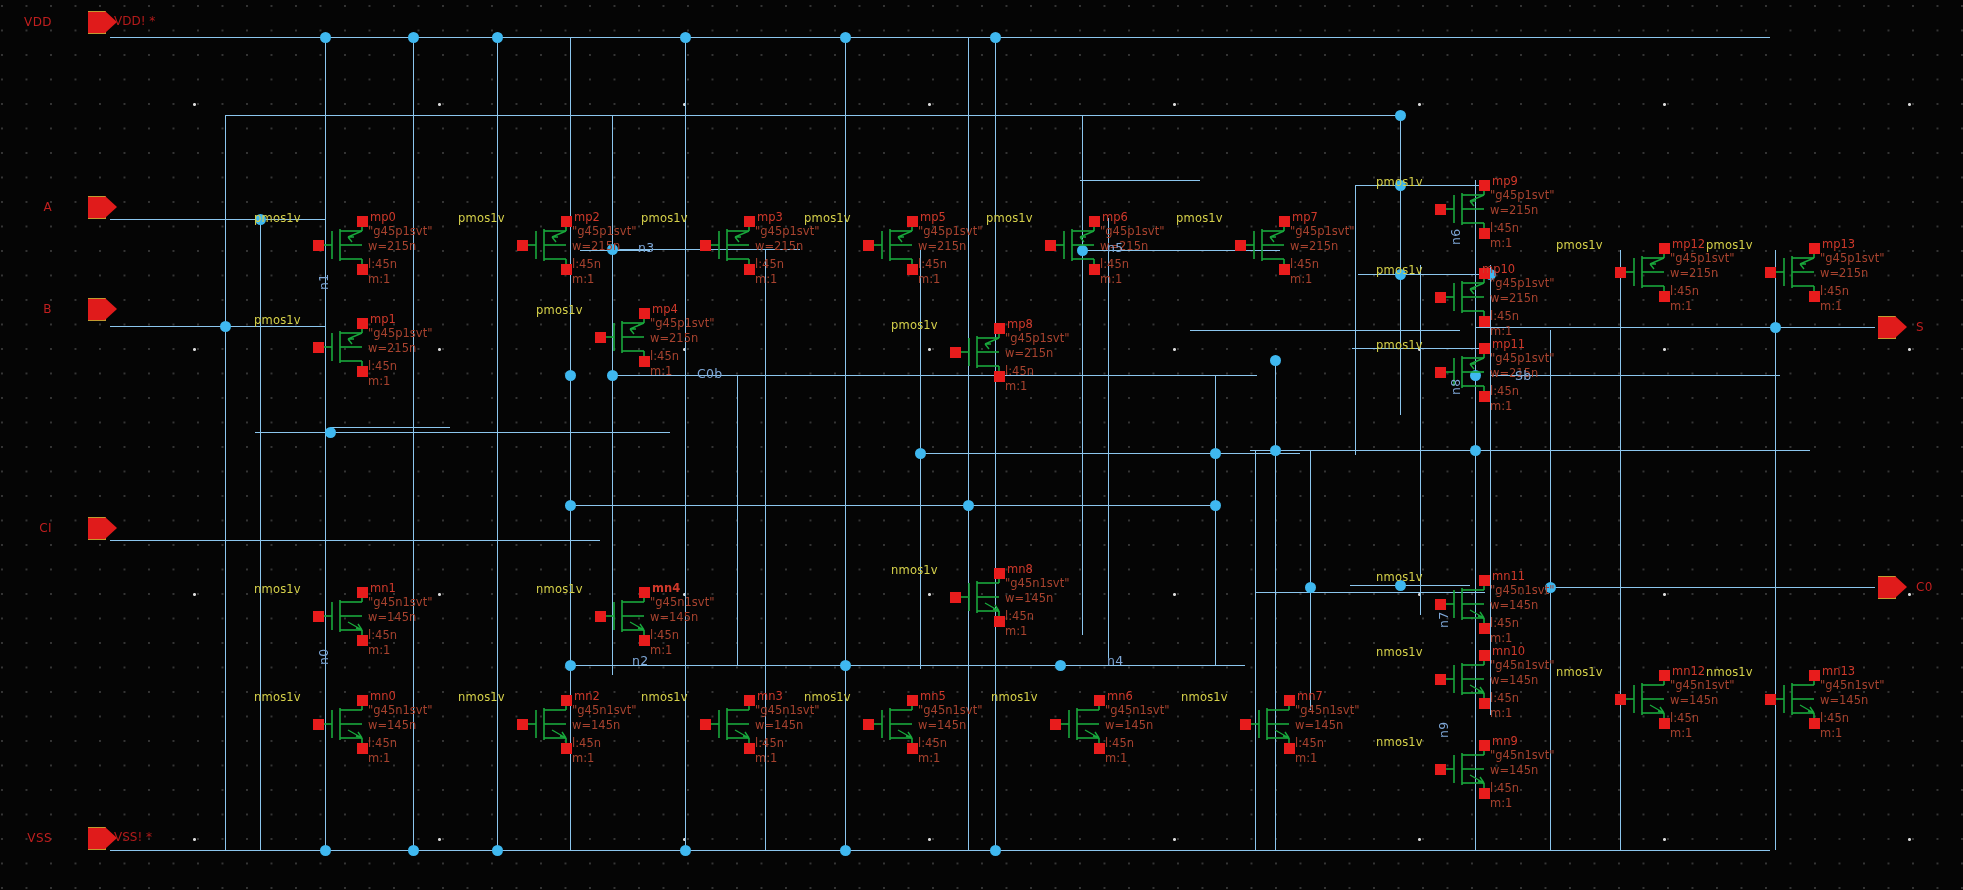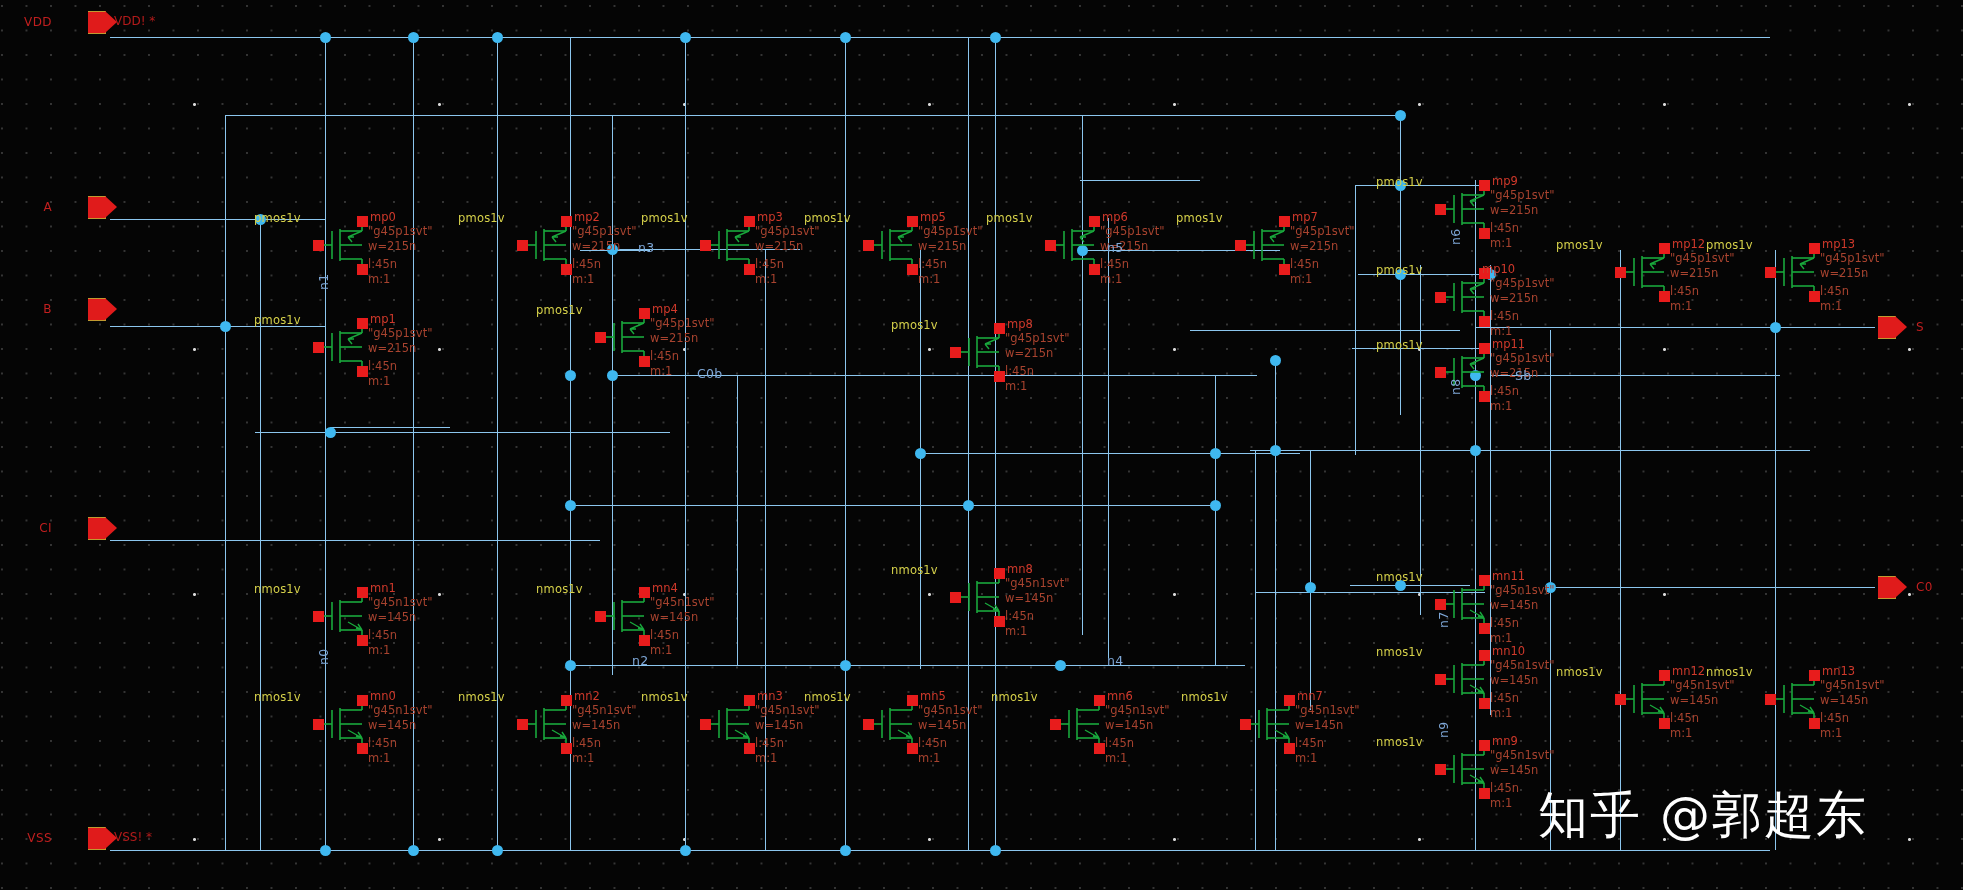--- a/index.html
+++ b/index.html
@@ -666,21 +666,21 @@
               <line x1="30" y1="24" x2="44" y2="24"></line>
               <line x1="44" y1="24" x2="44" y2="24"></line>
             </g>
             <path d="M30 30 L44 38 M44 38 L38 36 M44 38 L40 32" stroke="#19a83c" stroke-width="1.4" fill="none"></path>
           </svg>
         </div>
         <div class="term" style="left: 0px; top: 24px;"></div>
         <div class="term" style="left: 44px; top: 0px;"></div>
         <div class="term" style="left: 44px; top: 48px;"></div>
         <div class="mtype" style="left: -64px; top: -10px;">nmos1v</div>
-        <div class="minst" style="left: 52px; top: -11px;">mn4</div>
+        <div class="minst" style="left: 52px; top: -11px; font-weight: bold;">mn4</div>
         <div class="mparam" style="left: 50px; top: 3px;">"g45n1svt"<br>w=145n</div>
         <div class="mparam" style="left: 50px; top: 36px;">l:45n<br>m:1</div>
       </div>
       <div class="fet" style="left: 522px; top: 700px;">
         <div style="position: absolute; left: 0px; top: 0px;">
           <svg width="70" height="54" viewBox="0 0 70 54">
             <g stroke="#19a83c" stroke-width="1.6" fill="none">
               <line x1="0" y1="24" x2="14" y2="24"></line>
               <line x1="14" y1="10" x2="14" y2="38"></line>
               <line x1="22" y1="8" x2="22" y2="40"></line>
@@ -1003,14 +1003,13 @@
       <div class="netlabel" style="left: 697px; top: 366px;">C0b</div>
       <div class="netlabel" style="left: 1107px; top: 240px;">n5</div>
       <div class="netlabel" style="left: 632px; top: 653px;">n2</div>
       <div class="netlabel" style="left: 1107px; top: 653px;">n4</div>
       <div class="netlabel" style="left: 1515px; top: 368px;">Sb</div>
       <div class="netlabel vert" style="left: 1448px; top: 245px;">n6</div>
       <div class="netlabel vert" style="left: 1448px; top: 395px;">n8</div>
       <div class="netlabel vert" style="left: 1436px; top: 628px;">n7</div>
       <div class="netlabel vert" style="left: 1436px; top: 738px;">n9</div>
     </div>
-  <div id="watermark" style="left: 1538px; top: 782px;">知乎 @郭超东</div>
 </div>
 
 </body></html>

